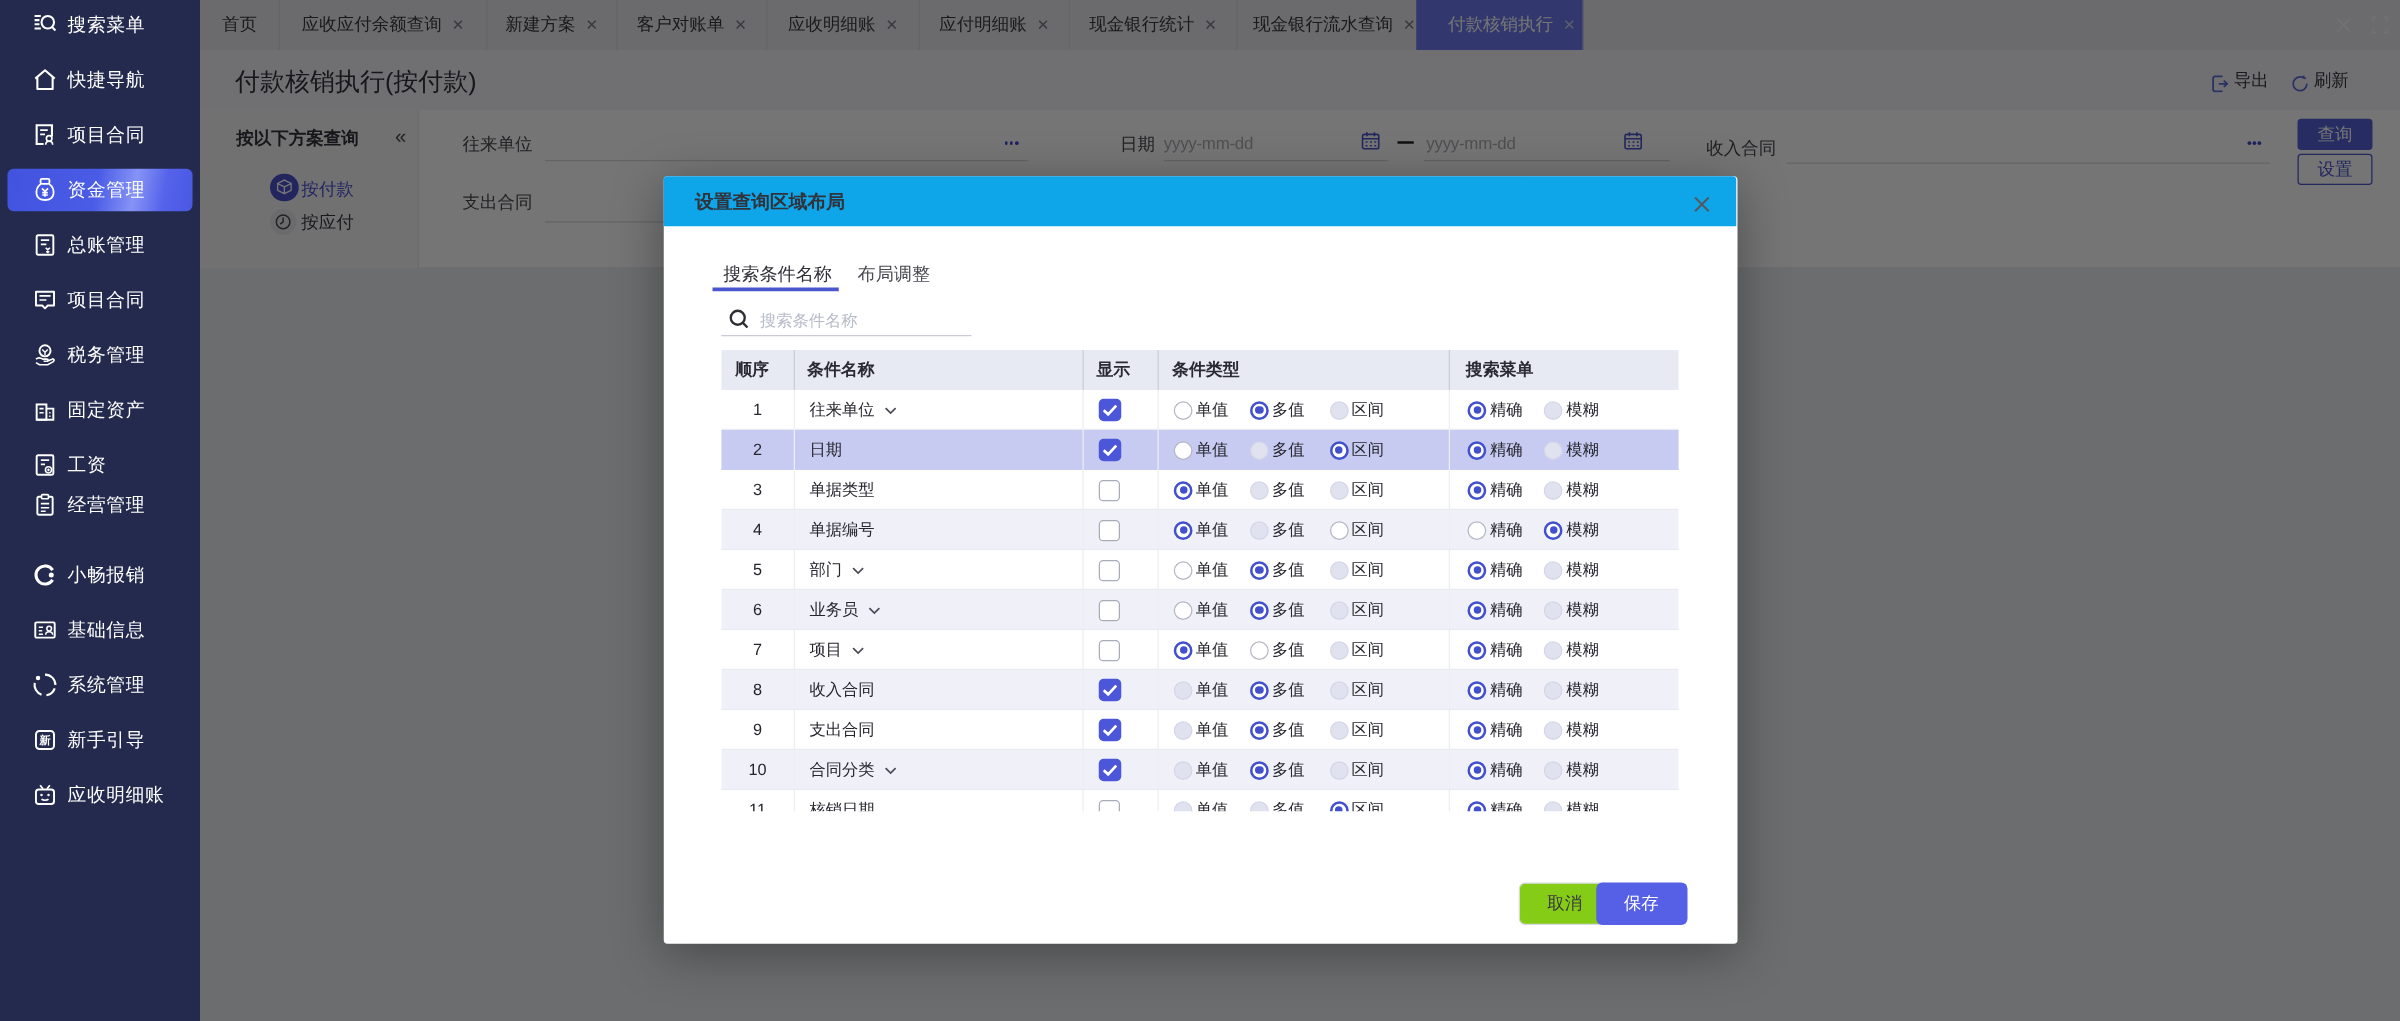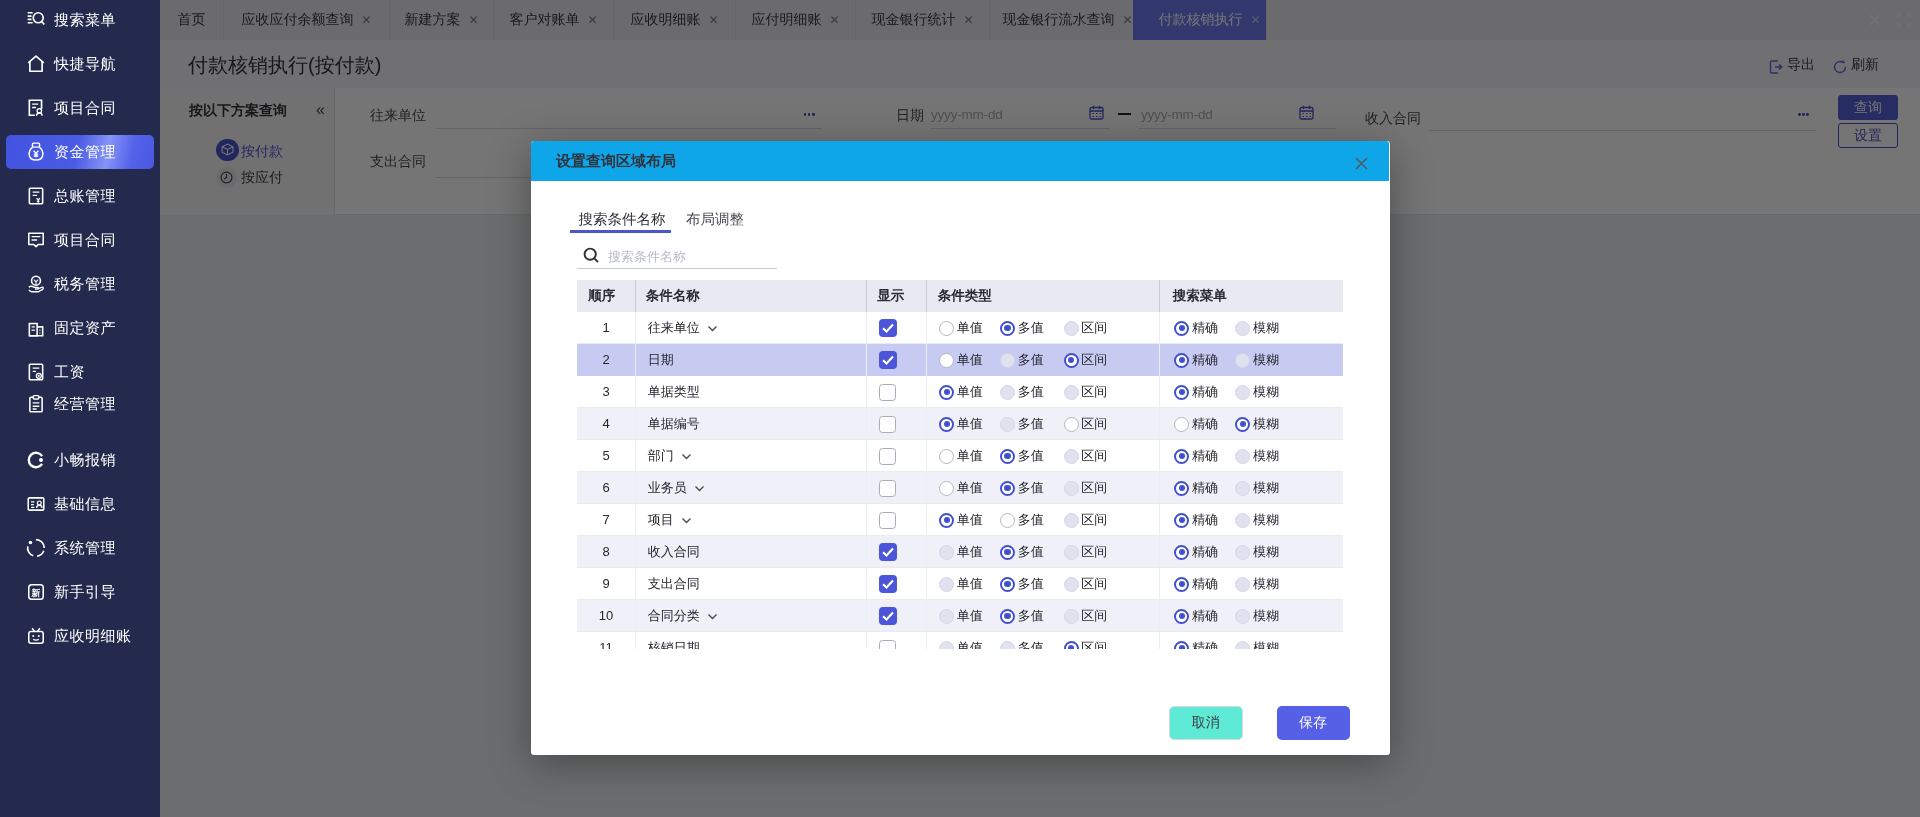--- a/index.html
+++ b/index.html
@@ -59,21 +59,21 @@
 .cb{position:absolute;left:302px;top:7px;width:18px;height:18px;border-radius:4px;background:#4B57D8;}
 .cb.un{background:#FFFFFF;border:1.4px solid #A9ABB8;box-sizing:border-box;width:17px;height:17px;border-radius:3.5px;left:302.5px;top:7.5px;}
 .rd{position:absolute;top:8.5px;width:15px;height:15px;border-radius:50%;box-sizing:border-box;}
 .rd.sel{border:2px solid #4250CE;background:#FFFFFF;}
 .rd.sel::after{content:"";position:absolute;left:2.25px;top:2.25px;width:6.5px;height:6.5px;border-radius:50%;background:#4250CE;}
 .rd.un{border:1.5px solid #B4B6C2;background:#FFFFFF;}
 .rd.dis{background:#E0E2F0;border:1px solid #D3D6E6;}
 .rl{position:absolute;top:0;height:32px;line-height:32px;font-size:13px;color:#26262E;}
 
 .mbtn{position:absolute;top:564.5px;height:34.5px;border-radius:5px;font-size:14px;display:flex;align-items:center;justify-content:center;box-sizing:border-box;}
-#btn-cancel{left:638px;width:73.5px;background:#5eead4;border:1px solid #D8D9DE;color:#3A3A40;}
+#btn-cancel{left:684px;width:73.5px;background:#84cc16;border:1px solid #D8D9DE;color:#3A3A40;}
 #btn-save{left:745.5px;width:73px;background:#5560E6;color:#FFFFFF;}
 </style>
 </head>
 <body>
 <div id="app">
 
   <div id="tabbar">
       <div class="tab" style="left:0px;width:64px;">首页</div>
       <div class="tab" style="left:64px;width:166px;">应收应付余额查询<span class="x">✕</span></div>
       <div class="tab" style="left:230px;width:104px;">新建方案<span class="x">✕</span></div>

